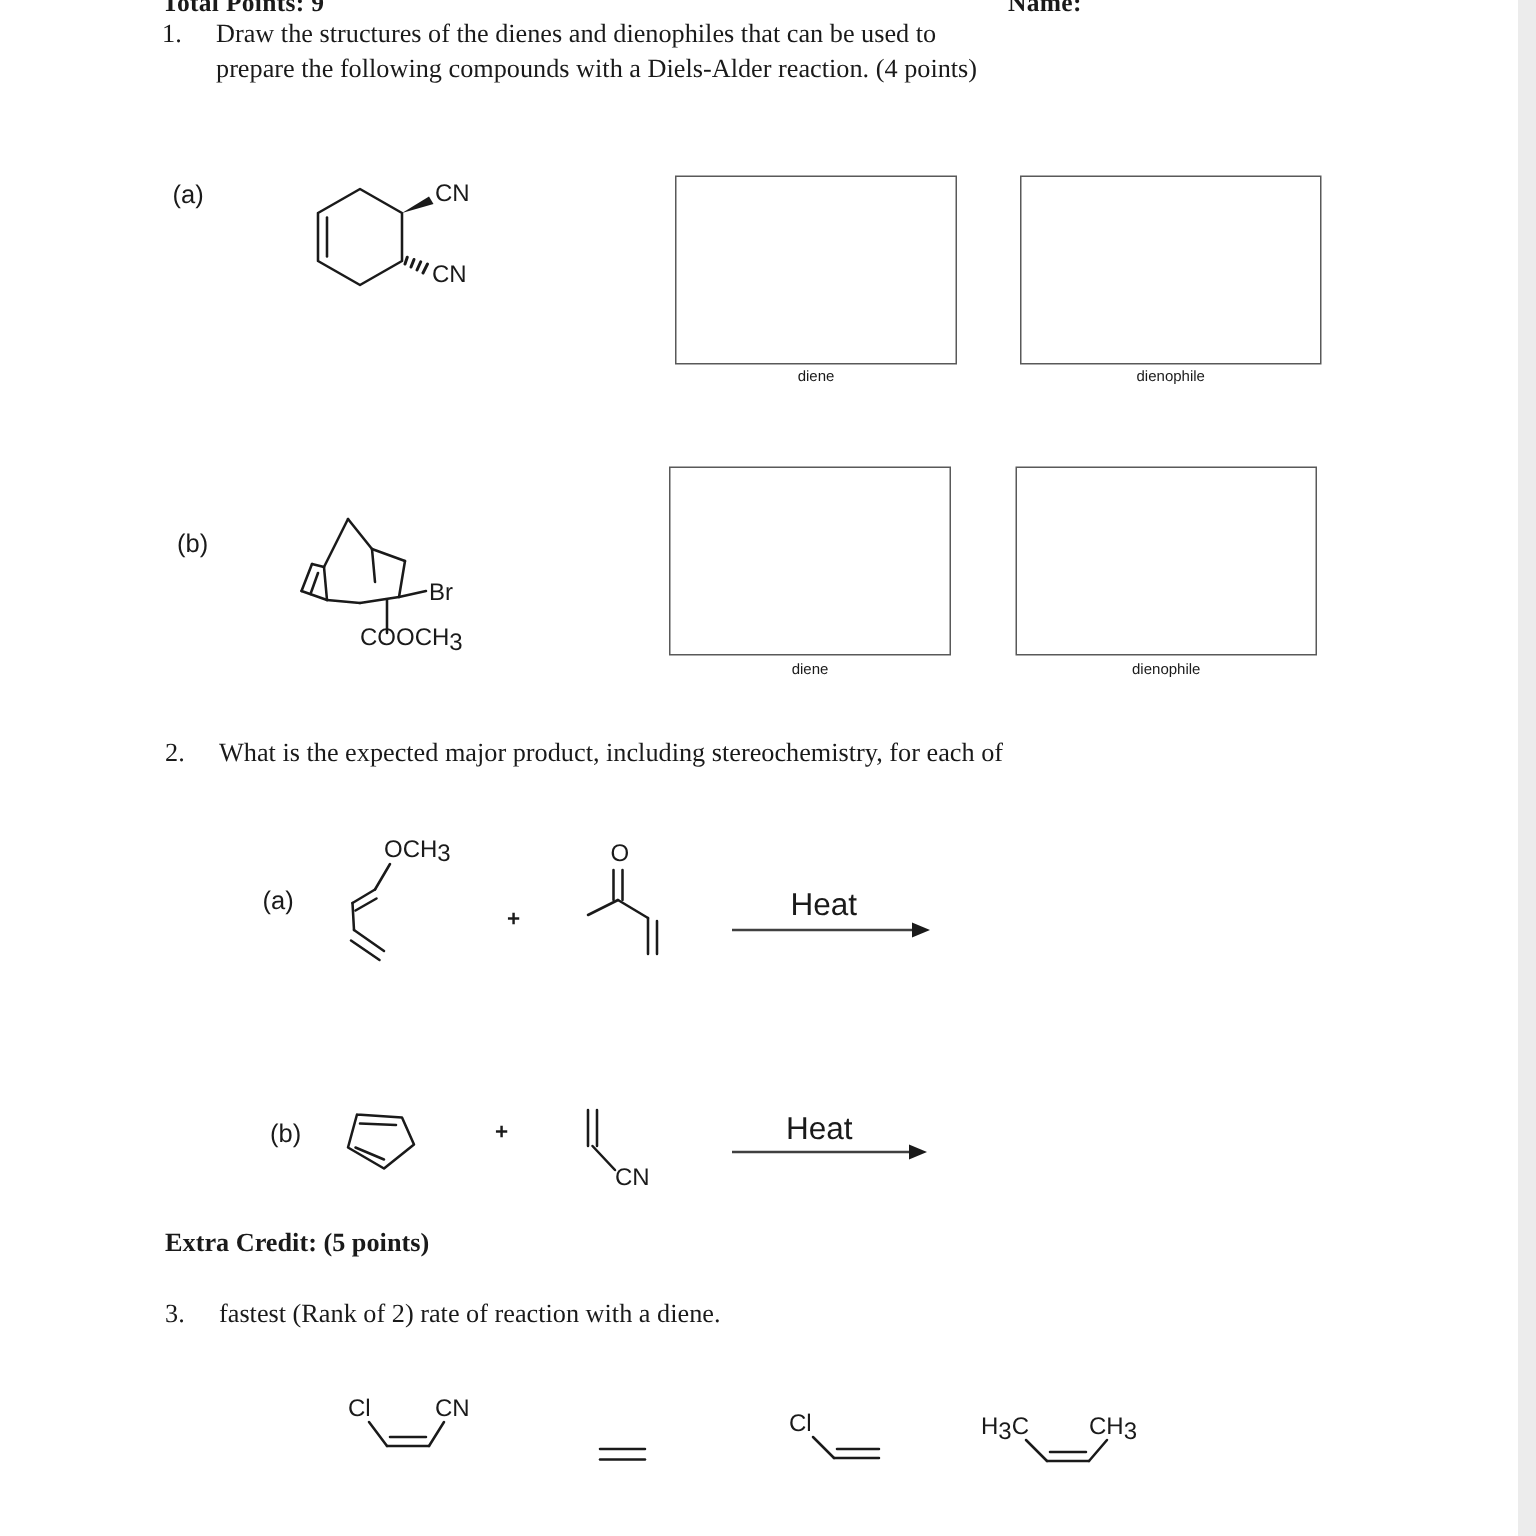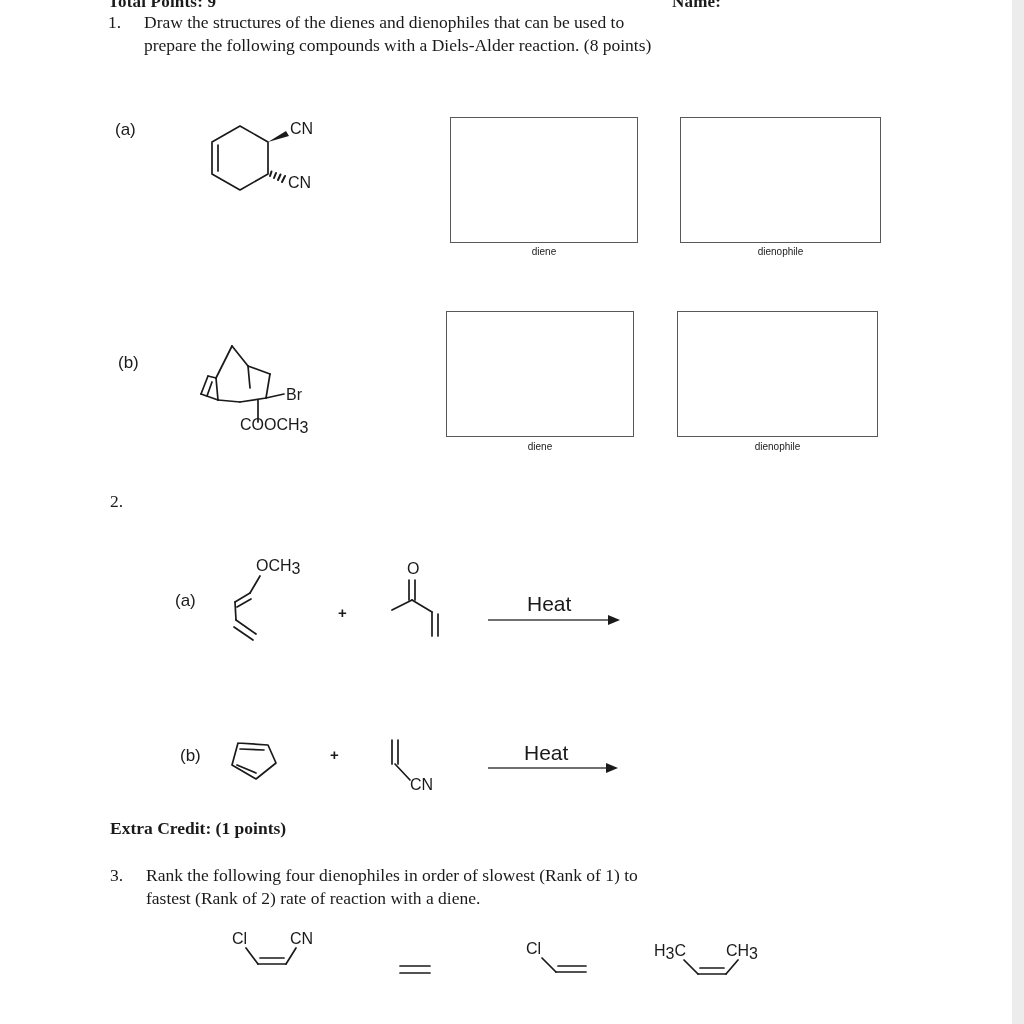--- a/index.html
+++ b/index.html
@@ -116,21 +116,21 @@
 
 <div class="page-sheet">
 
   <div class="abs hdr" style="left:108px; top:-8px;">Total Points: 9</div>
   <div class="abs hdr" style="left:672px; top:-8px;">Name:</div>
 
   <div class="abs qblock" style="left:108px; top:11px; width:660px;">
     <span class="qnum">1.</span>
     <span class="qtext">
       <span class="l1">Draw the structures of the dienes and dienophiles that can be used to</span>
-      <span class="l2">prepare the following compounds with a Diels-Alder reaction. (8 points)</span>
+      <span class="l2">prepare the following compounds with a Diels-Alder reaction. (4 points)</span>
     </span>
   </div>
 
   <div class="abs sans lbl-part" style="left:115px; top:120px;">(a)</div>
 
   <svg class="abs struct" style="left:190px; top:112px;" width="130" height="95" viewBox="0 0 130 95">
 
     <polyline class="thin" points="22,30 22,62 50,78 78,62 78,30 50,14 22,30"></polyline>
 
     <line class="thin" x1="28" y1="33" x2="28" y2="59"></line>
@@ -184,20 +184,21 @@
 
   <div class="abs ansbox" style="left:446px; top:311px; width:188px; height:126px;"></div>
   <div class="abs sans lbl-box" style="left:446px; top:441px; width:188px; text-align:center;">diene</div>
 
   <div class="abs ansbox" style="left:677px; top:311px; width:201px; height:126px;"></div>
   <div class="abs sans lbl-box" style="left:677px; top:441px; width:201px; text-align:center;">dienophile</div>
 
   <div class="abs qblock" style="left:110px; top:490px; width:680px;">
     <span class="qnum">2.</span>
     <span class="qtext">
+      <span class="l1">What is the expected major product, including stereochemistry, for each of</span>
     </span>
   </div>
 
   <div class="abs sans lbl-part" style="left:175px; top:591px;">(a)</div>
 
   <svg class="abs struct" style="left:236px; top:558px;" width="90" height="86" viewBox="0 0 90 86">
     <text x="20" y="13">OCH<tspan class="sub" dy="3">3</tspan></text>
 
     <line class="thin" x1="24" y1="18" x2="14" y2="35"></line>
 
@@ -248,26 +249,25 @@
     <line class="thin" x1="9" y1="26" x2="24" y2="42"></line>
     <text x="24" y="52">CN</text>
   </svg>
 
   <div class="abs sans lbl-heat" style="left:524px; top:741px;">Heat</div>
   <svg class="abs rxn-arrow" style="left:488px; top:760px;" width="130" height="16" viewBox="0 0 130 16">
     <line x1="0" y1="8" x2="118" y2="8"></line>
     <polygon points="118,3 130,8 118,13"></polygon>
   </svg>
 
-  <div class="abs bold-head" style="left:110px; top:818px;">Extra Credit: (1 points)</div>
+  <div class="abs bold-head" style="left:110px; top:818px;">Extra Credit: (5 points)</div>
 
   <div class="abs qblock" style="left:110px; top:864px; width:640px;">
     <span class="qnum">3.</span>
     <span class="qtext">
-      <span class="l1">Rank the following four dienophiles in order of slowest (Rank of 1) to</span>
       <span class="l2">fastest (Rank of 2) rate of reaction with a diene.</span>
     </span>
   </div>
 
   <svg class="abs struct" style="left:228px; top:930px;" width="100" height="56" viewBox="0 0 100 56">
     <text x="4" y="14">Cl</text>
     <text x="62" y="14">CN</text>
     <line class="thin" x1="18" y1="18" x2="30" y2="34"></line>
     <line class="thin" x1="30" y1="34" x2="58" y2="34"></line>
     <line class="thin" x1="32" y1="28" x2="56" y2="28"></line>

